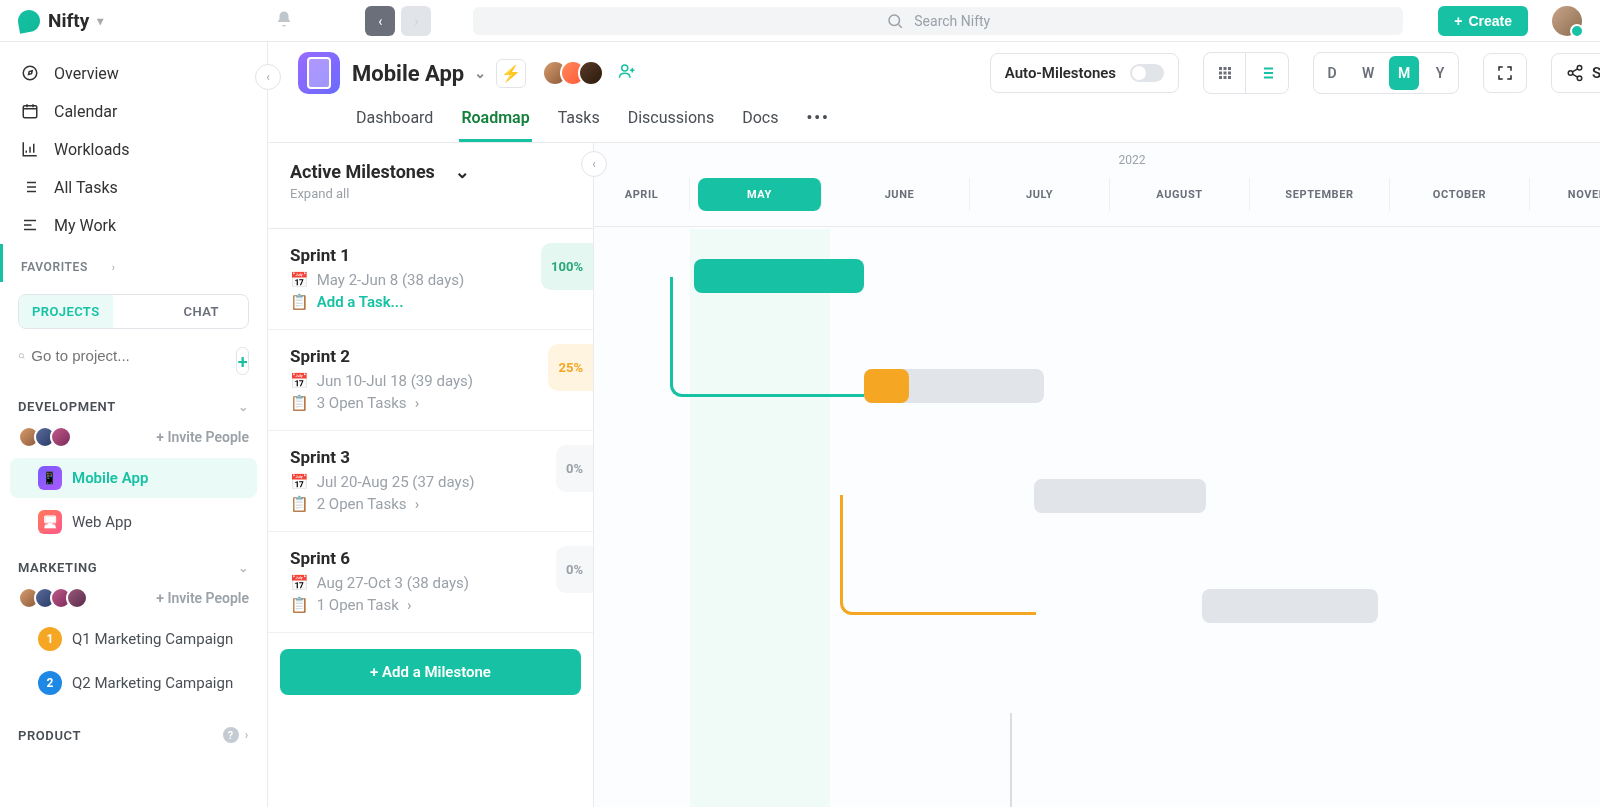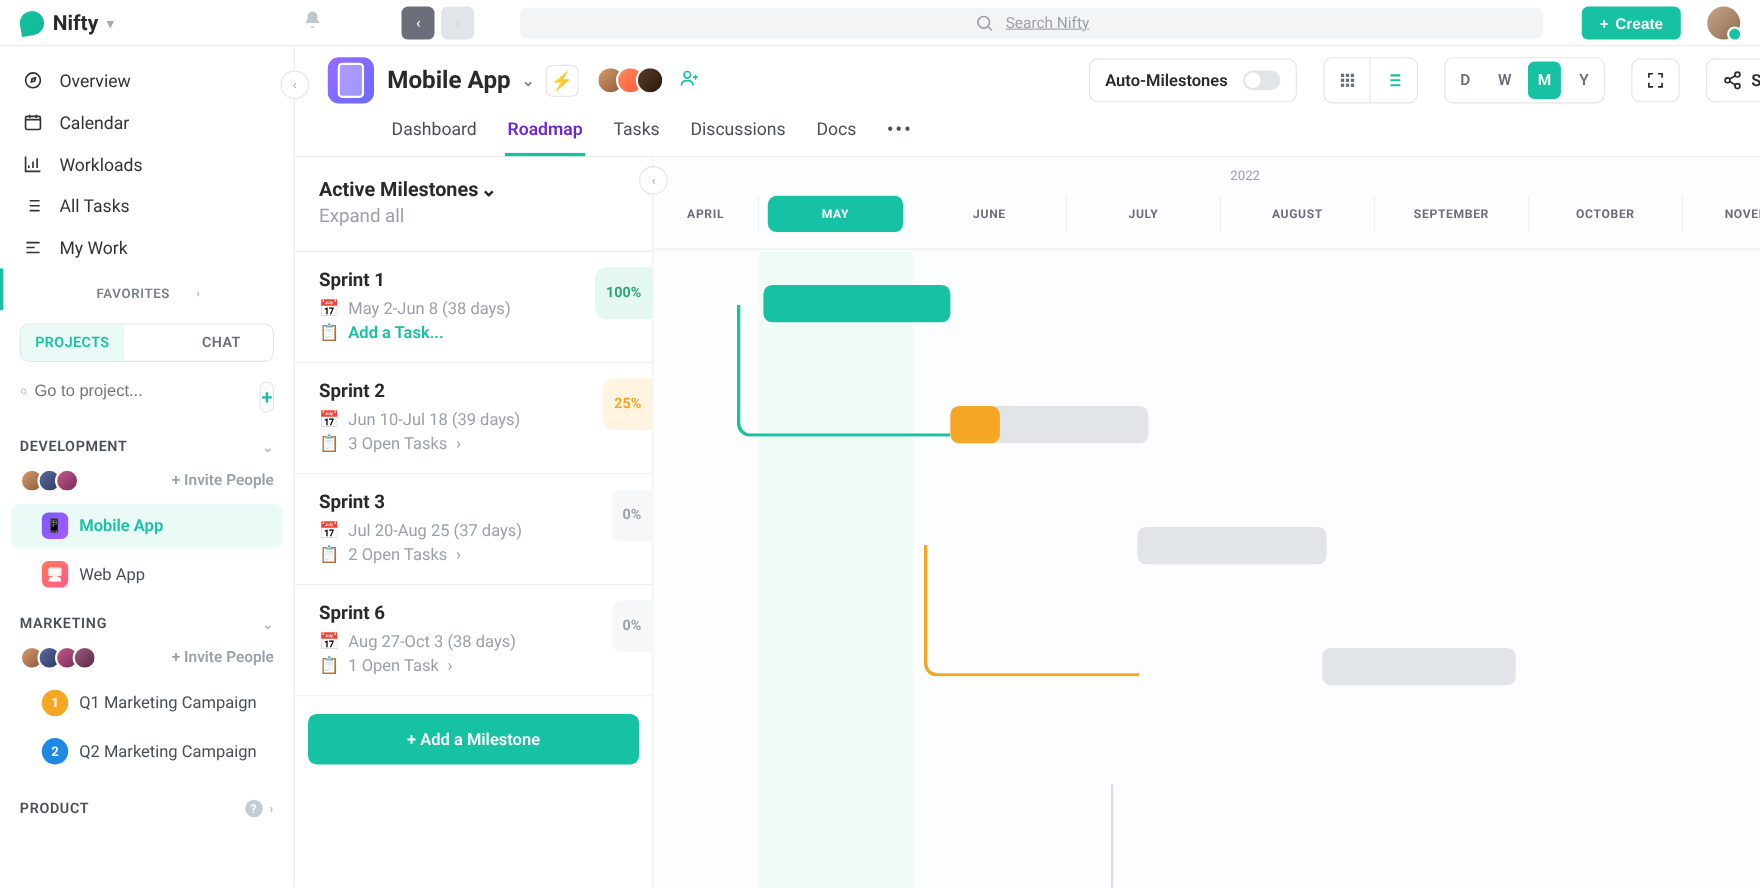--- a/index.html
+++ b/index.html
@@ -8,31 +8,31 @@
 
 .topbar { height: 42px; border-bottom: 1px solid #eaeaea; display: flex; align-items: center; padding: 0 18px; gap: 12px; }
 .brand { display: flex; align-items: center; gap: 8px; font-weight: 700; font-size: 19px; }
 .brand-logo { width: 22px; height: 22px; background: linear-gradient(135deg, #16c2a3, #0fb897); border-radius: 50% 50% 50% 0; transform: rotate(-10deg); }
 .brand-caret { color: #aaa; font-size: 12px; }
 .bell { color: #bfc6cc; font-size: 18px; margin-left: 160px; }
 .nav-arrows { display: flex; gap: 6px; margin-left: 60px; }
 .nav-arrow { width: 30px; height: 30px; border-radius: 6px; display: flex; align-items: center; justify-content: center; color: #fff; font-size: 14px; }
 .nav-arrow.dark { background: #6a6f7a; }
 .nav-arrow.disabled { background: #e1e4e8; color: #d0d3d8; cursor: default; }
-.searchbar { flex: 1; max-width: 930px; margin-left: 30px; height: 28px; background: #f2f4f6; border-radius: 6px; display: flex; align-items: center; padding: 0 16px; color: #9aa1a8; font-size: 14px; justify-content: center; gap: 10px; text-decoration: underline; }
+.searchbar { flex: 1; max-width: 930px; margin-left: 30px; height: 28px; background: #f2f4f6; border-radius: 6px; display: flex; align-items: center; padding: 0 16px; color: #9aa1a8; font-size: 14px; justify-content: center; gap: 10px; }
 .create-btn { background: #16c2a3; color: #fff; border: none; padding: 7px 16px; border-radius: 6px; font-size: 14px; font-weight: 600; display: flex; align-items: center; gap: 6px; margin-left: auto; }
 .avatar-top { width: 30px; height: 30px; border-radius: 50%; background: linear-gradient(135deg, #c9a58a, #8a6b4e); margin-left: 12px; position: relative; }
 .avatar-top::after { content: ''; position: absolute; right: -2px; bottom: -2px; width: 10px; height: 10px; background: #16c2a3; border: 2px solid #fff; border-radius: 50%; }
 
 
 .layout { display: flex; height: calc(100% - 42px); }
 .sidebar { width: 268px; border-right: 1px solid #eaeaea; display: flex; flex-direction: column; padding-top: 12px; }
 .nav-item { display: flex; align-items: center; gap: 14px; padding: 9px 20px; font-size: 16px; color: #333; cursor: pointer; }
 .nav-icon { width: 20px; height: 20px; display: flex; align-items: center; justify-content: center; color: #333; }
-.sidebar-heading { display: flex; align-items: center; gap: 24px; padding: 16px 18px 8px; font-size: 12px; letter-spacing: 0.6px; color: #7a8188; text-transform: uppercase; font-weight: 600; border-left: 3px solid #16c2a3; justify-content: center; }
+.sidebar-heading { display: flex; align-items: center; gap: 24px; padding: 16px 18px 8px; font-size: 12px; letter-spacing: 0.6px; color: #7a8188; text-transform: uppercase; font-weight: 600; border-left: 3px solid #16c2a3; }
 .sidebar-heading .chev { font-size: 10px; color: #aaa; }
 .tabs { display: flex; border: 1px solid #e1e4e8; border-radius: 8px; margin: 12px 18px 10px; overflow: hidden; gap: 14px; }
 .tabs > div { flex: 1; text-align: center; padding: 9px 0; font-size: 13px; font-weight: 600; letter-spacing: 0.4px; cursor: pointer; }
 .tabs .active { background: #eafaf6; color: #16c2a3; }
 .tabs .inactive { color: #6a6f7a; padding-left: 28px; }
 .gotoproj { display: flex; align-items: flex-start; gap: 6px; margin: 8px 18px 16px; }
 .gotoproj input { flex: 1; border: none; outline: none; font-size: 15px; color: #9aa1a8; background: transparent; }
 .add-btn { width: 28px; height: 28px; border: 1px solid #e1e4e8; border-radius: 6px; color: #16c2a3; font-size: 18px; font-weight: 600; display: flex; align-items: center; justify-content: center; }
 .cat-head { display: flex; align-items: center; justify-content: space-between; padding: 8px 18px; font-size: 13px; font-weight: 600; letter-spacing: 0.6px; color: #4a4f55; }
 .cat-head .chev { color: #b6bcc2; font-size: 12px; }
@@ -74,29 +74,29 @@
 .view-btns > div { width: 42px; height: 40px; display: flex; align-items: center; justify-content: center; color: #6a6f7a; border-right: 1px solid #e1e4e8; }
 .view-btns > div:last-child { border-right: none; }
 .zoom-btns { display: flex; border: 1px solid #e1e4e8; border-radius: 8px; overflow: hidden; }
 .zoom-btns > div { width: 36px; height: 40px; display: flex; align-items: center; justify-content: center; font-size: 14px; font-weight: 600; color: #6a6f7a; }
 .zoom-btns .active { background: #16c2a3; color: #fff; border-radius: 6px; margin: 3px; width: 30px; height: 34px; }
 .full-btn, .share-btn { border: 1px solid #e1e4e8; border-radius: 8px; height: 40px; display: flex; align-items: center; justify-content: center; padding: 0 14px; gap: 8px; font-size: 15px; font-weight: 600; }
 .full-btn { width: 44px; padding: 0; }
 
 .tabs-main { display: flex; gap: 24px; padding: 4px 0 0 86px; border-bottom: 1px solid #eaeaea; font-size: 16px; }
 .tabs-main > div { padding: 10px 2px 12px; color: #4a4f55; cursor: pointer; }
-.tabs-main .active { color: #6d28d9; border-bottom: 3px solid #16c2a3; font-weight: 600; }
+.tabs-main .active { color: #15803d; border-bottom: 3px solid #16c2a3; font-weight: 600; }
 .tabs-main .dots { font-weight: 700; letter-spacing: 2px; }
 
 
 .roadmap { flex: 1; display: flex; position: relative; overflow: hidden; }
 .rm-side { width: 326px; border-right: 1px solid #eaeaea; padding: 0; }
 .rm-side-head { padding: 18px 22px 14px; border-bottom: 1px solid #eaeaea; height: 86px; }
-.rm-title { font-size: 18px; font-weight: 700; display: flex; align-items: center; gap: 2px; }
-.rm-expand { color: #9aa1a8; font-size: 17px; margin-top: 4px; }
+.rm-title { font-size: 18px; font-weight: 700; display: flex; align-items: center; gap: 20px; }
+.rm-expand { color: #9aa1a8; font-size: 13px; margin-top: 4px; }
 .milestone { padding: 16px 20px 14px 22px; border-bottom: 1px solid #f0f0f0; position: relative; }
 .ms-title { font-size: 17px; font-weight: 700; margin-bottom: 6px; }
 .ms-date, .ms-tasks { font-size: 15px; color: #9aa1a8; display: flex; align-items: center; gap: 8px; margin-bottom: 4px; }
 .ms-addtask { color: #16c2a3; font-weight: 600; }
 .ms-pct { position: absolute; right: 0; top: 14px; padding: 16px 10px; border-radius: 10px 0 0 10px; font-size: 13px; font-weight: 700; }
 .pct100 { background: #e4f7f0; color: #2aa87a; }
 .pct25 { background: #fff4e0; color: #f5a623; }
 .pct0 { background: #f6f7f8; color: #9aa1a8; }
 .add-milestone { margin: 16px 12px; background: #16c2a3; color: #fff; text-align: center; padding: 14px; border-radius: 8px; font-size: 15px; font-weight: 600; cursor: pointer; }
 

